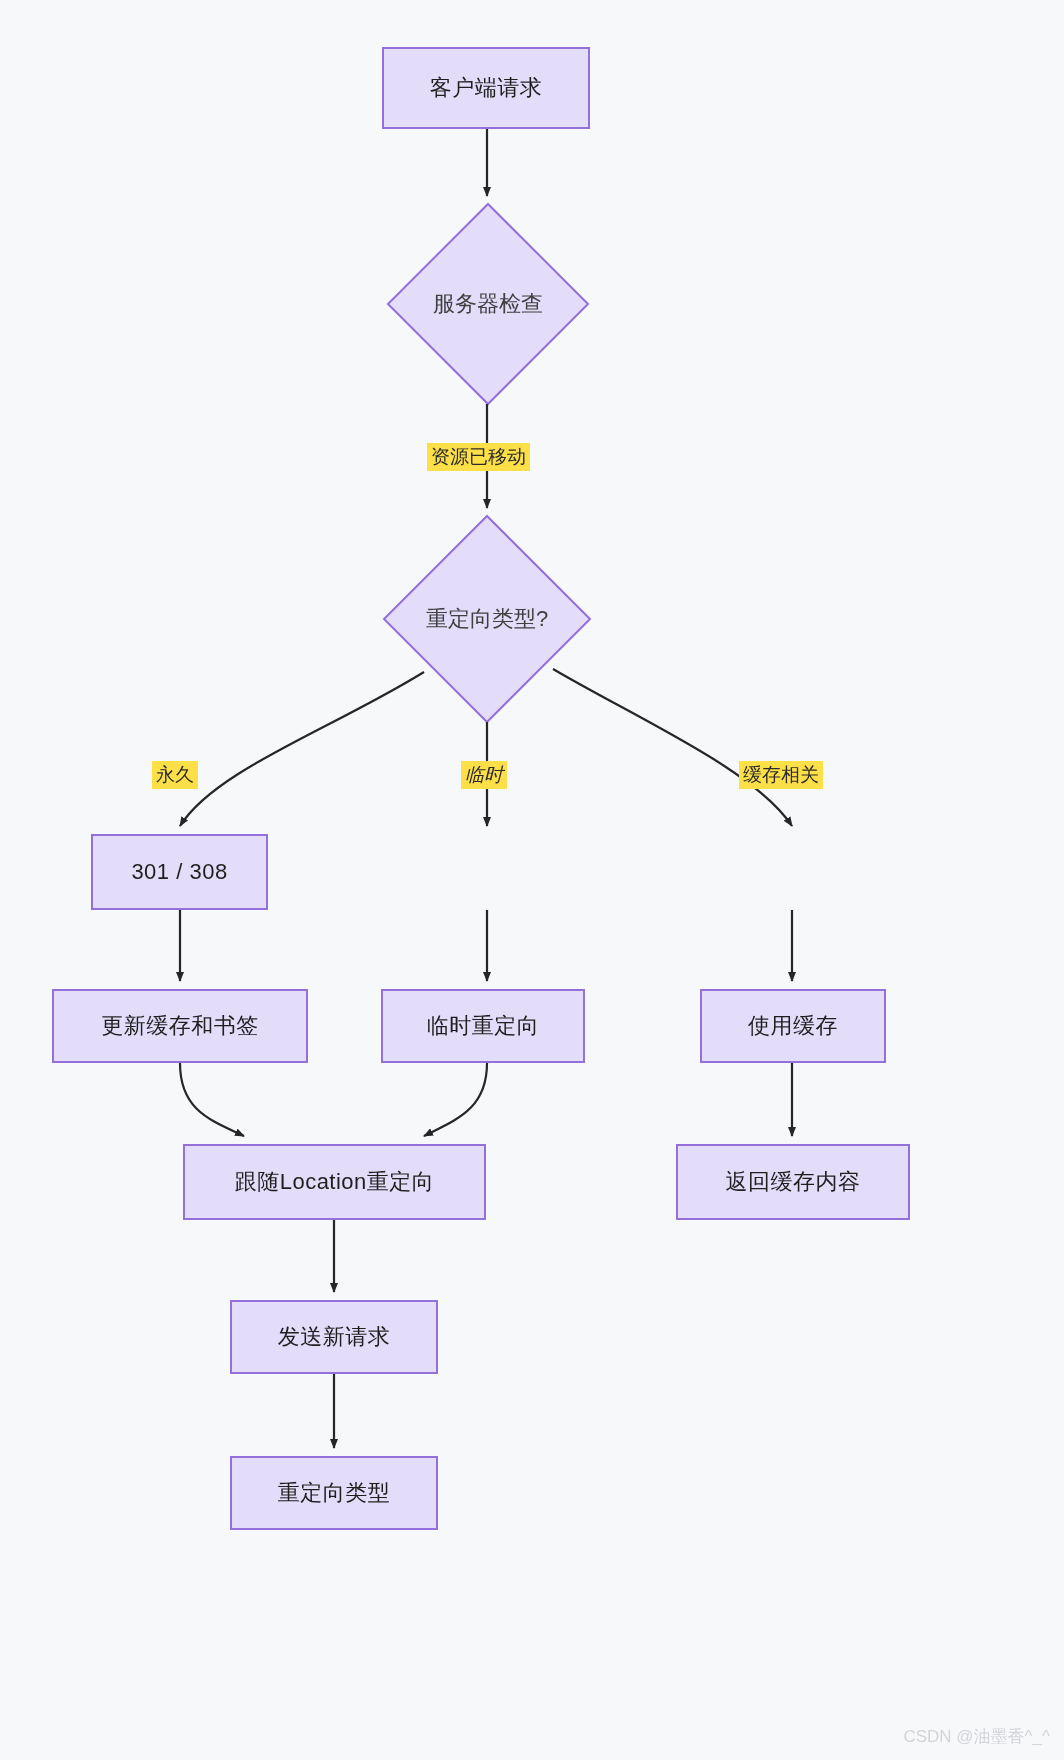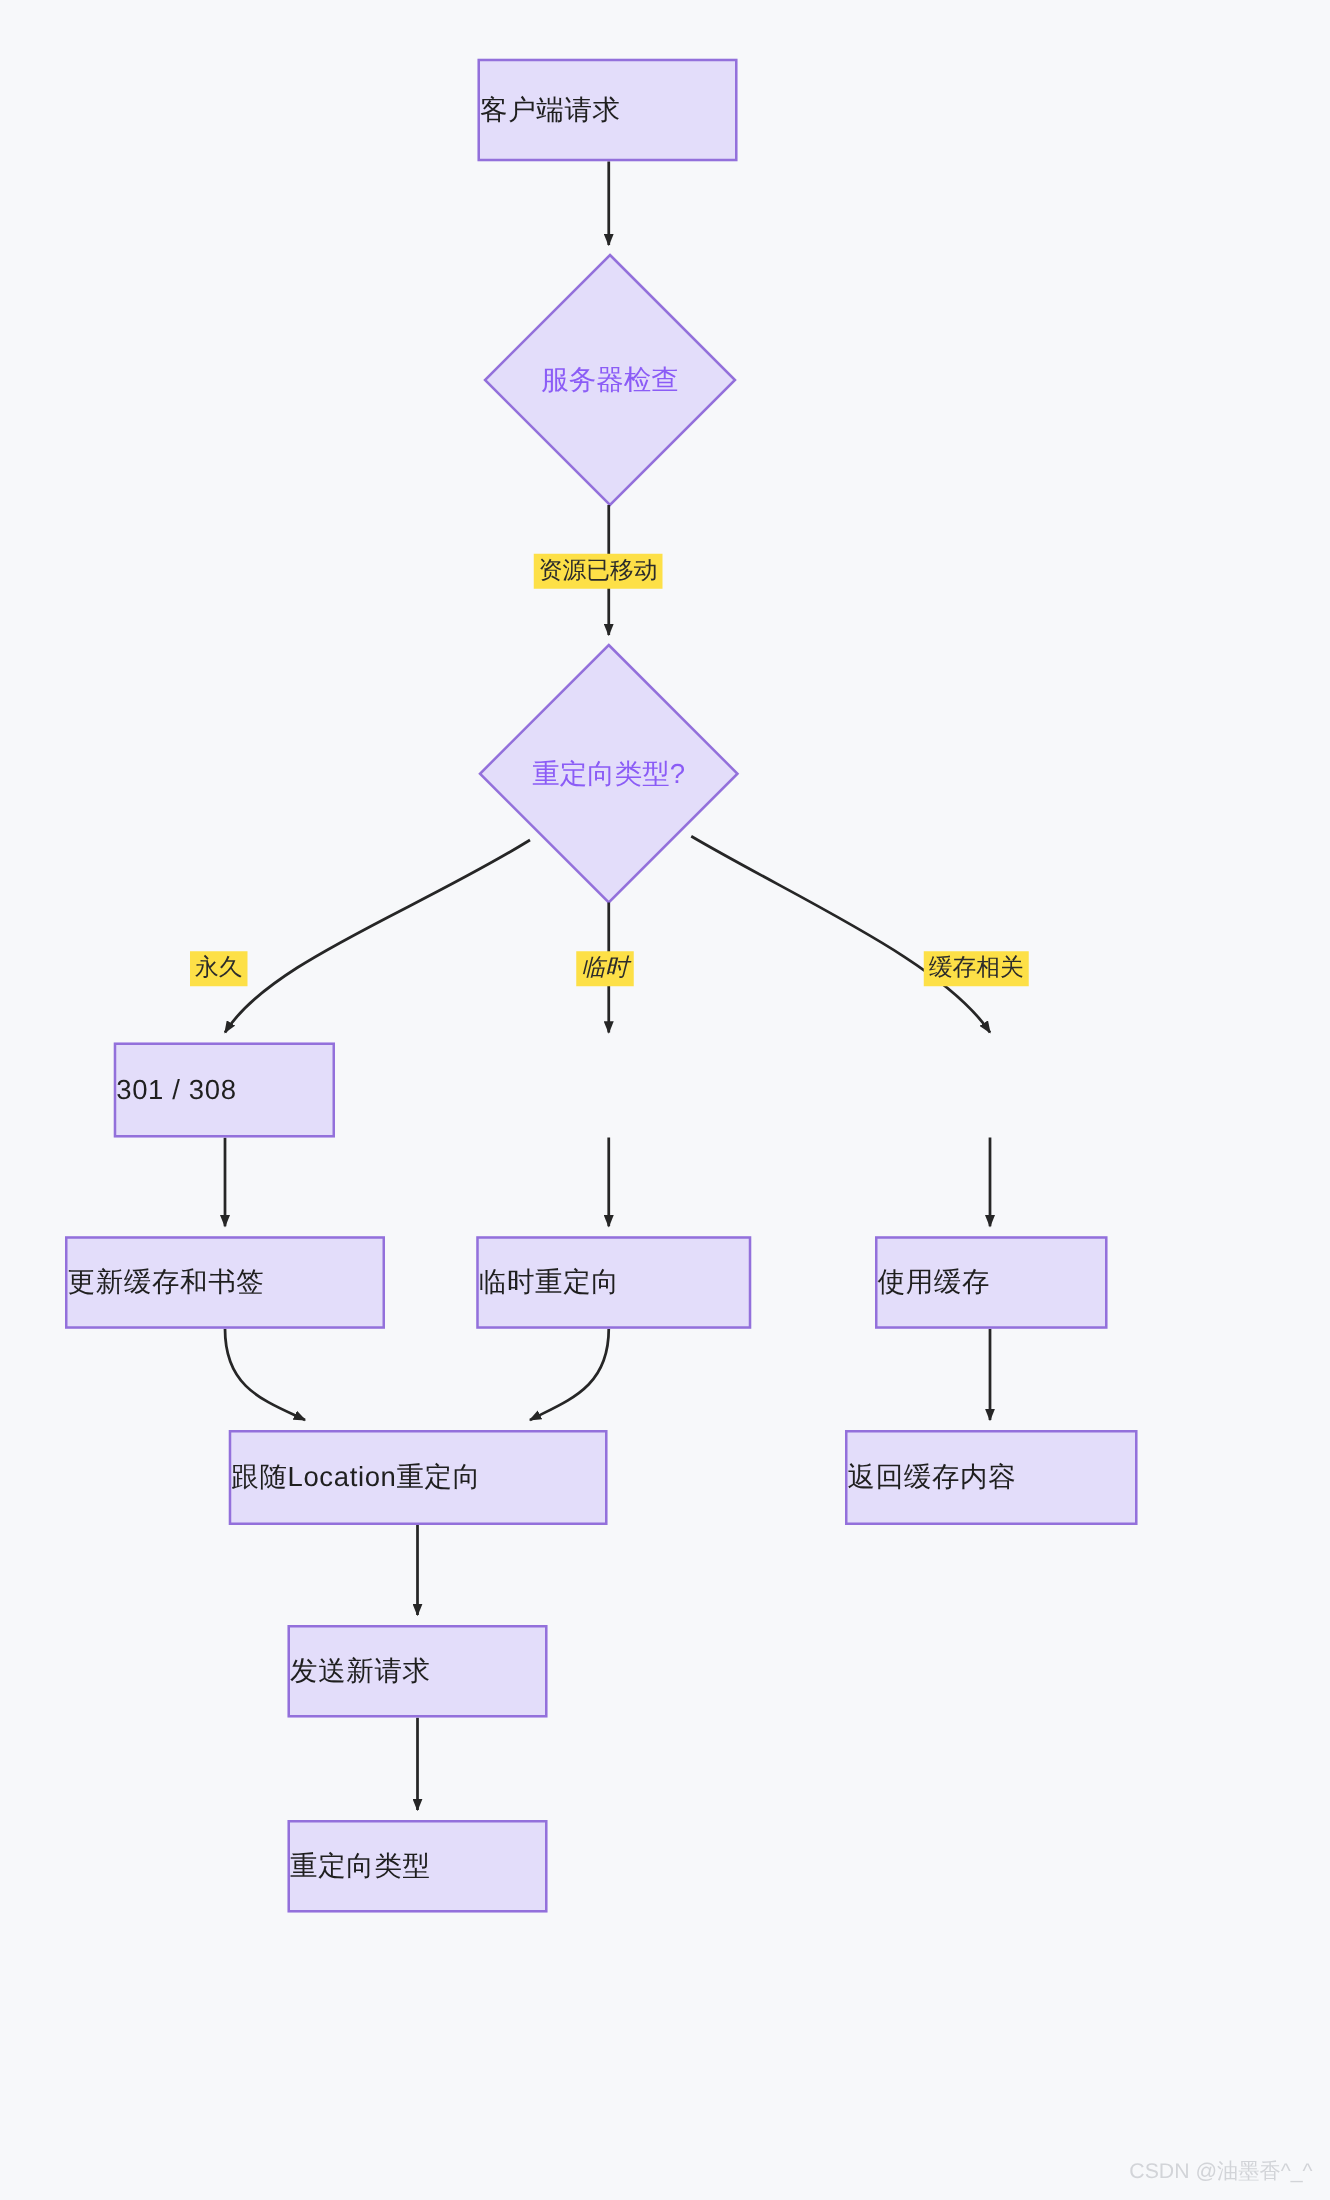--- a/index.html
+++ b/index.html
@@ -28,35 +28,36 @@
     width: 1064px;
     height: 1760px;
   }
   .node-box {
     position: absolute;
     background: #e3ddfa;
     border: 2px solid #9370db;
     box-sizing: border-box;
     display: flex;
     align-items: center;
+    justify-content: center;
     color: #1f1f1f;
     font-size: 22px;
     letter-spacing: 0.5px;
     white-space: nowrap;
   }
   .node-diamond {
     position: absolute;
     display: flex;
     align-items: center;
     justify-content: center;
   }
   .node-diamond .dia-label {
     position: relative;
     z-index: 2;
-    color: #8b5cf6;
+    color: #404040;
     font-size: 22px;
     white-space: nowrap;
   }
   .edge-label {
     position: absolute;
     background: #fde047;
     color: #2b2b2b;
     font-size: 19px;
     padding: 2px 4px;
     white-space: nowrap;
@@ -118,21 +119,21 @@
   <div class="node-box" style="left:91px;top:834px;width:177px;height:76px;">
     <span>301 / 308</span>
   </div>
 
 
 
   <div class="node-box" style="left:52px;top:989px;width:256px;height:74px;font-family:Liberation Mono, monospace;">
     <span>更新缓存和书签</span>
   </div>
 
-  <div class="node-box" style="left:381px;top:989px;width:220px;height:74px;">
+  <div class="node-box" style="left:381px;top:989px;width:204px;height:74px;">
     <span>临时重定向</span>
   </div>
 
   <div class="node-box" style="left:700px;top:989px;width:186px;height:74px;">
     <span>使用缓存</span>
   </div>
 
   <div class="node-box" style="left:183px;top:1144px;width:303px;height:76px;">
     <span>跟随Location重定向</span>
   </div>

